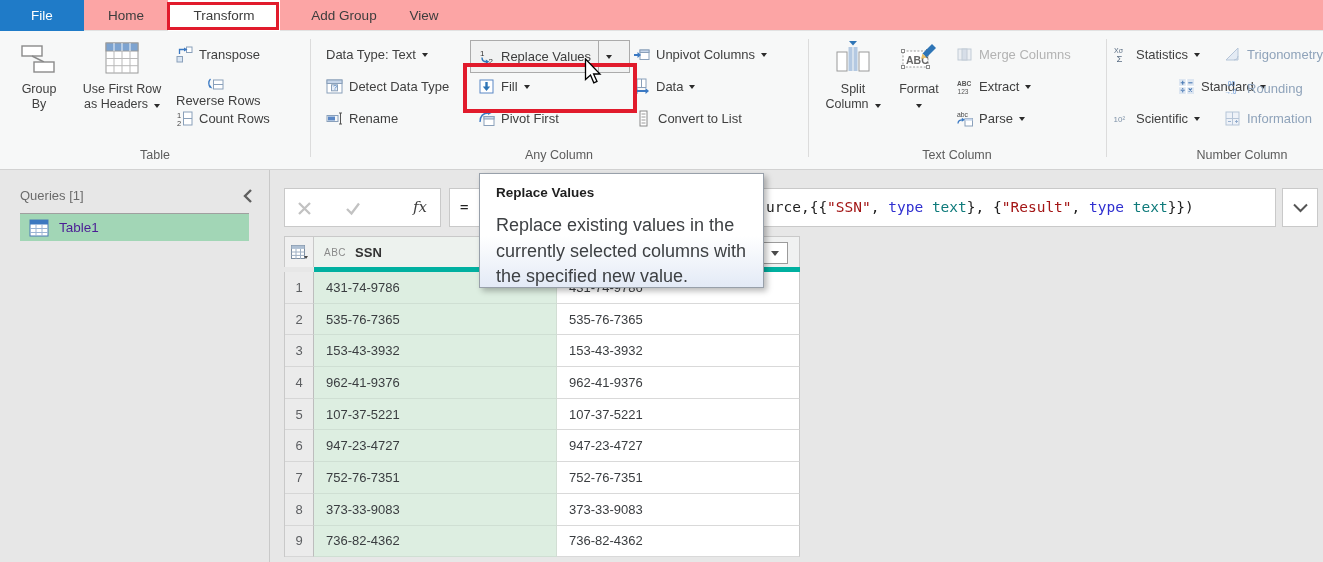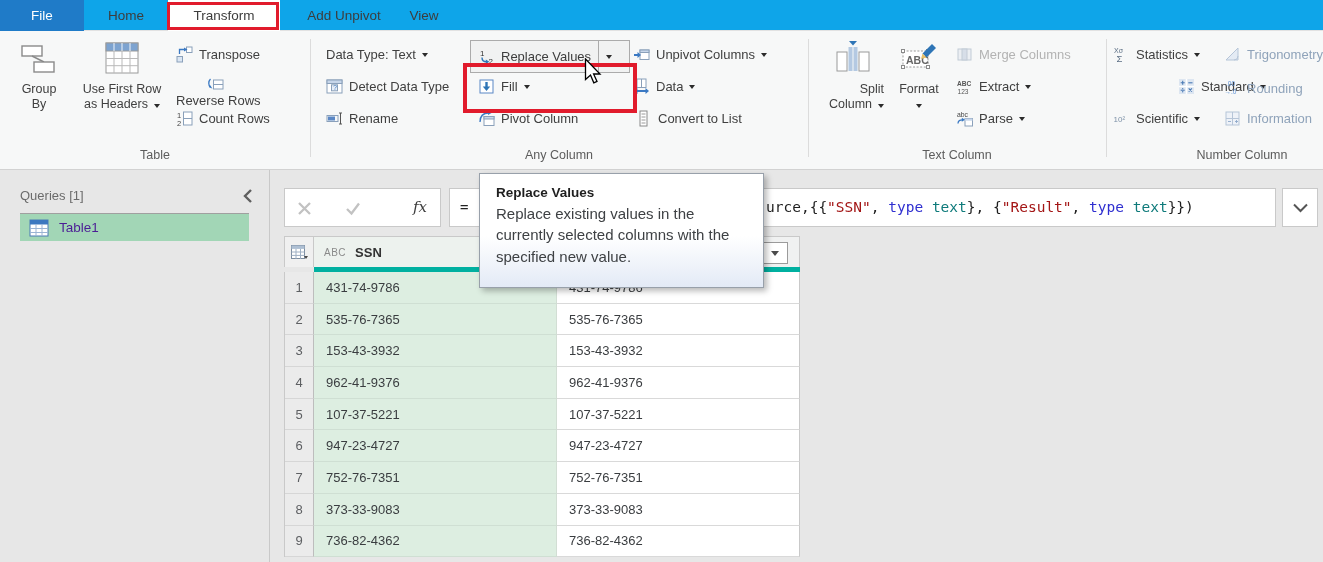--- a/index.html
+++ b/index.html
@@ -2,21 +2,21 @@
 <html><head>
 <meta charset="utf-8">
 <style>
   * { box-sizing: border-box; margin: 0; padding: 0; }
   html,body { background:#fff; }
   #root {
     position: relative; width: 1323px; height: 562px; overflow: hidden;
     font-family: "Liberation Sans", sans-serif; color:#444; background:#fff;
   }
   
-  #menubar { position:absolute; left:0; top:0; width:1323px; height:31px; background:#0ea5e9; border-bottom:1px solid #e2e2e2; }
+  #menubar { position:absolute; left:0; top:0; width:1323px; height:31px; background:#fca5a5; border-bottom:1px solid #e2e2e2; }
   .mtab { position:absolute; top:0; height:31px; display:flex; align-items:center; justify-content:center; font-size:13.5px; color:#3d3d3d; cursor:default; }
   #tab-file { left:0; width:84px; background:#1f7bc8; color:#fff; }
   #tab-home { left:84px; width:84px; }
   #tab-transform { left:168px; width:112px; background:#fff;text-align:right; }
   #tab-addcol { left:280px; width:128px; }
   #tab-view { left:388px; width:72px; }
   .red-ring { position:absolute; border:3px solid #e11b2c; z-index:50; }
   #ring-transform { left:167px; top:2px; width:112px; height:28px; }
   #ring-replace { left:463px; top:32px; width:174px; height:50px; border-width:4px; z-index:60; }
   
@@ -66,33 +66,33 @@
   .trow { display:flex; height:31.7px; }
   .cell-num { width:29px; background:#ebebeb; border-right:1px solid #bdbdbd; border-bottom:1px solid #d6d6d6; display:flex; align-items:center; justify-content:center; font-size:13px; color:#5d5f62; }
   .cell-ssn { width:243px; background:#ddeee1; border-right:1px solid #d2ded4; border-bottom:1px solid #cfdfd3; display:flex; align-items:center; padding-left:12px; font-size:13px; color:#3a3d40; }
   .cell-val { width:243px; background:#fff; border-right:1px solid #c9c9c9; border-bottom:1px solid #d9d9d9; display:flex; align-items:center; padding-left:12px; font-size:13px; color:#3a3d40; }
   #filter-btn { position:absolute; right:11px; top:5px; width:26px; height:22px; background:#fff; border:1px solid #9b9b9b; display:flex; align-items:center; justify-content:center; }
   .ftri { width:0; height:0; border-left:4.5px solid transparent; border-right:4.5px solid transparent; border-top:5px solid #4a4a4a; }
   
   #tooltip { position:absolute; left:479px; top:3px; width:285px; height:115px; z-index:40;
     border:1px solid #98a0aa; background:linear-gradient(#ffffff 55%, #e3eaf6); box-shadow:3px 3px 6px rgba(0,0,0,0.28); padding:11px 16px; }
   #tooltip-title { font-size:13.5px; font-weight:bold; color:#1f1f1f; }
-  #tooltip-body { margin-top:3px; width:252px; font-size:15px; line-height:1.42; color:#3e4144; }
+  #tooltip-body { margin-top:13px; width:252px; font-size:18px; line-height:1.42; color:#3e4144; }
   #cursor { position:absolute; left:584px; top:58px; z-index:70; }
 </style>
 </head>
 <body>
 
 <div id="root">
 
   <div id="menubar">
     <div class="mtab" id="tab-file">File</div>
     <div class="mtab" id="tab-home">Home</div>
     <div class="mtab" id="tab-transform">Transform</div>
-    <div class="mtab" id="tab-addcol">Add Unpivot</div>
+    <div class="mtab" id="tab-addcol">Add Group</div>
     <div class="mtab" id="tab-view">View</div>
   </div>
   <div class="red-ring" id="ring-transform"></div>
 
   <div id="ribbon">
 
     <div class="big-btn" style="left:10px; width:58px;">
       <svg class="bicon" width="42" height="42" viewBox="0 0 42 42">
         <rect x="4" y="9" width="20" height="10" fill="#fff" stroke="#8a8a8a" stroke-width="1.4"></rect>
         <line x1="14" y1="19" x2="26" y2="25" stroke="#8a8a8a" stroke-width="1.4"></line>
@@ -192,21 +192,21 @@
       <span>Fill</span>
       <span class="caret"></span>
     </div>
     <div class="r-item r3" style="left:478px;">
       <svg class="ic" viewBox="0 0 17 17">
         <rect x="6" y="6.5" width="10" height="9" fill="#fff" stroke="#8aa0ba"></rect>
         <rect x="6" y="6.5" width="10" height="2.5" fill="#c7d6ea" stroke="#8aa0ba"></rect>
         <path d="M2 12 C2 6 5.5 3 10.5 3" fill="none" stroke="#3a79c3" stroke-width="1.3"></path>
         <path d="M10 1 L13.5 3 L10 5 Z" fill="#3a79c3"></path>
       </svg>
-      <span>Pivot Column</span>
+      <span>Pivot First</span>
     </div>
 
     <div class="r-item r1" style="left:633px;">
       <svg class="ic" viewBox="0 0 17 17">
         <rect x="7" y="4" width="9" height="9.5" fill="#fff" stroke="#8aa0ba"></rect>
         <rect x="7" y="4" width="9" height="2.5" fill="#c7d6ea" stroke="#8aa0ba"></rect>
         <path d="M1 9 L5 9" stroke="#3a79c3" stroke-width="2"></path>
         <path d="M4.5 6 L8 9 L4.5 12 Z" fill="#3a79c3"></path>
       </svg>
       <span>Unpivot Columns</span>
@@ -226,21 +226,21 @@
     <div class="r-item r3" style="left:635px;">
       <svg class="ic" viewBox="0 0 17 17">
         <rect x="5" y="1" width="7" height="15" fill="#fff" stroke="#8a8a8a"></rect>
         <path d="M6.5 4 h4 M6.5 7 h4 M6.5 10 h4 M6.5 13 h4" stroke="#9a9a9a" fill="none"></path>
       </svg>
       <span>Convert to List</span>
     </div>
     <div class="grp-label" style="left:310px; width:498px;">Any Column</div>
     <div class="sep" style="left:808px;"></div>
 
-    <div class="big-btn" style="left:822px; width:62px;text-align:right;">
+    <div class="big-btn" style="left:822px; width:62px;">
       <svg class="bicon" width="42" height="42" viewBox="0 0 42 42">
         <path d="M17 4 h8 l-4 4.5 Z" fill="#2e75b6"></path>
         <rect x="16.5" y="10" width="4" height="24" fill="#b4c9e2"></rect>
         <rect x="21.5" y="10" width="4" height="24" fill="#b4c9e2"></rect>
         <rect x="5" y="15" width="10" height="19" fill="#fff" stroke="#9a9a9a"></rect>
         <rect x="27" y="15" width="10" height="19" fill="#fff" stroke="#9a9a9a"></rect>
       </svg>
       <span>Split</span><br>
       <span style="display:inline-flex;align-items:center;">
           <span>Column</span>

